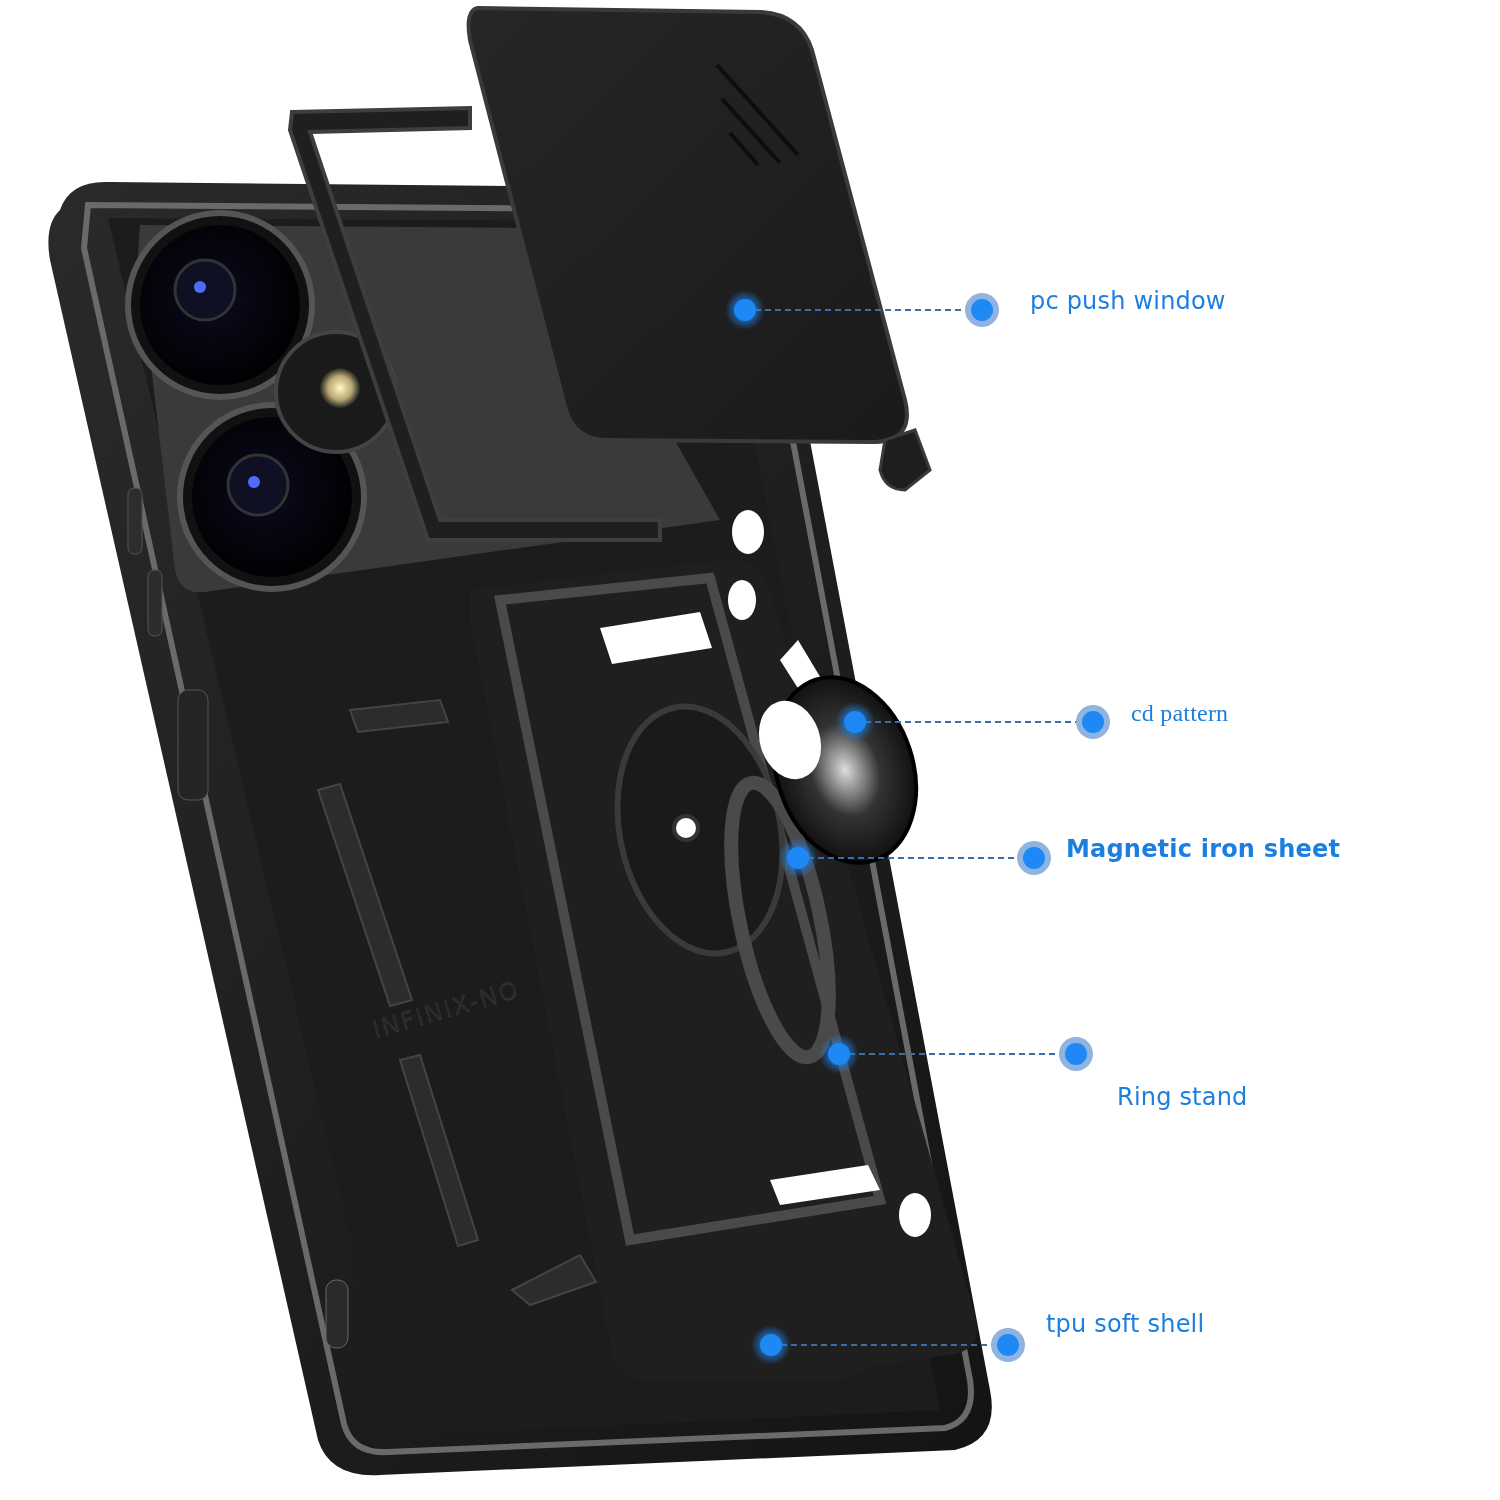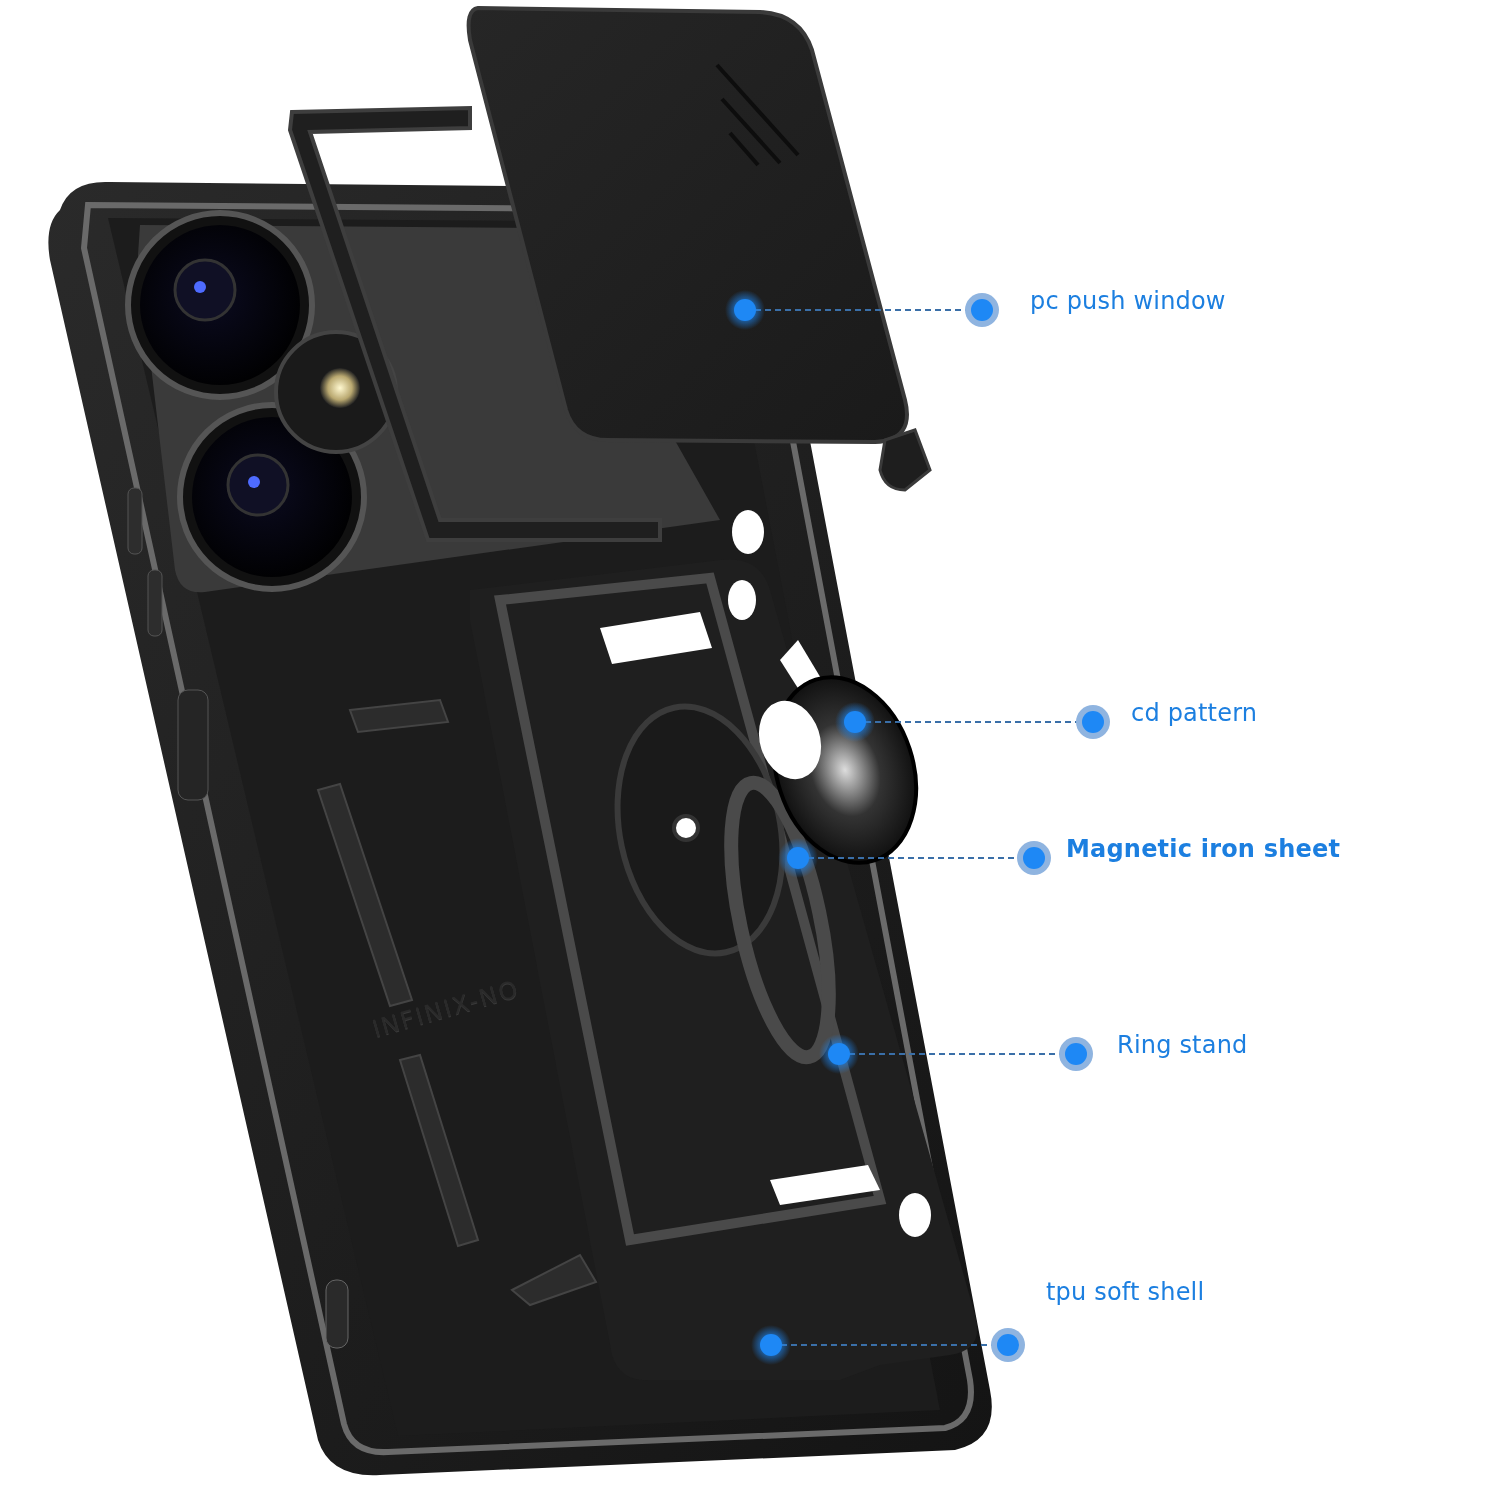--- a/index.html
+++ b/index.html
@@ -142,17 +142,17 @@
       <circle cx="1076" cy="1054" r="17" fill="#8fb4e0"></circle>
         <circle cx="1076" cy="1054" r="11" fill="#1e88f5"></circle>
       <circle cx="1008" cy="1345" r="17" fill="#8fb4e0"></circle>
         <circle cx="1008" cy="1345" r="11" fill="#1e88f5"></circle>
     </g>
   </svg>
 
   <div class="emboss" style="left:370px; top:995px;">INFINIX-NO</div>
 
   <div class="label" style="left:1030px; top:289px;">pc push window</div>
-  <div class="label" style="left:1131px; top:701px;">cd pattern</div>
+  <div class="label" style="left:1131px; top:701px;font-family:Liberation Serif, serif;">cd pattern</div>
   <div class="label" style="left:1066px; top:837px;font-weight:bold;">Magnetic iron sheet</div>
-  <div class="label" style="left:1117px; top:1033px;">Ring stand</div>
-  <div class="label" style="left:1046px; top:1280px;">tpu soft shell</div>
+  <div class="label" style="left:1117px; top:1085px;">Ring stand</div>
+  <div class="label" style="left:1046px; top:1312px;">tpu soft shell</div>
 </div>
 
 </body></html>

